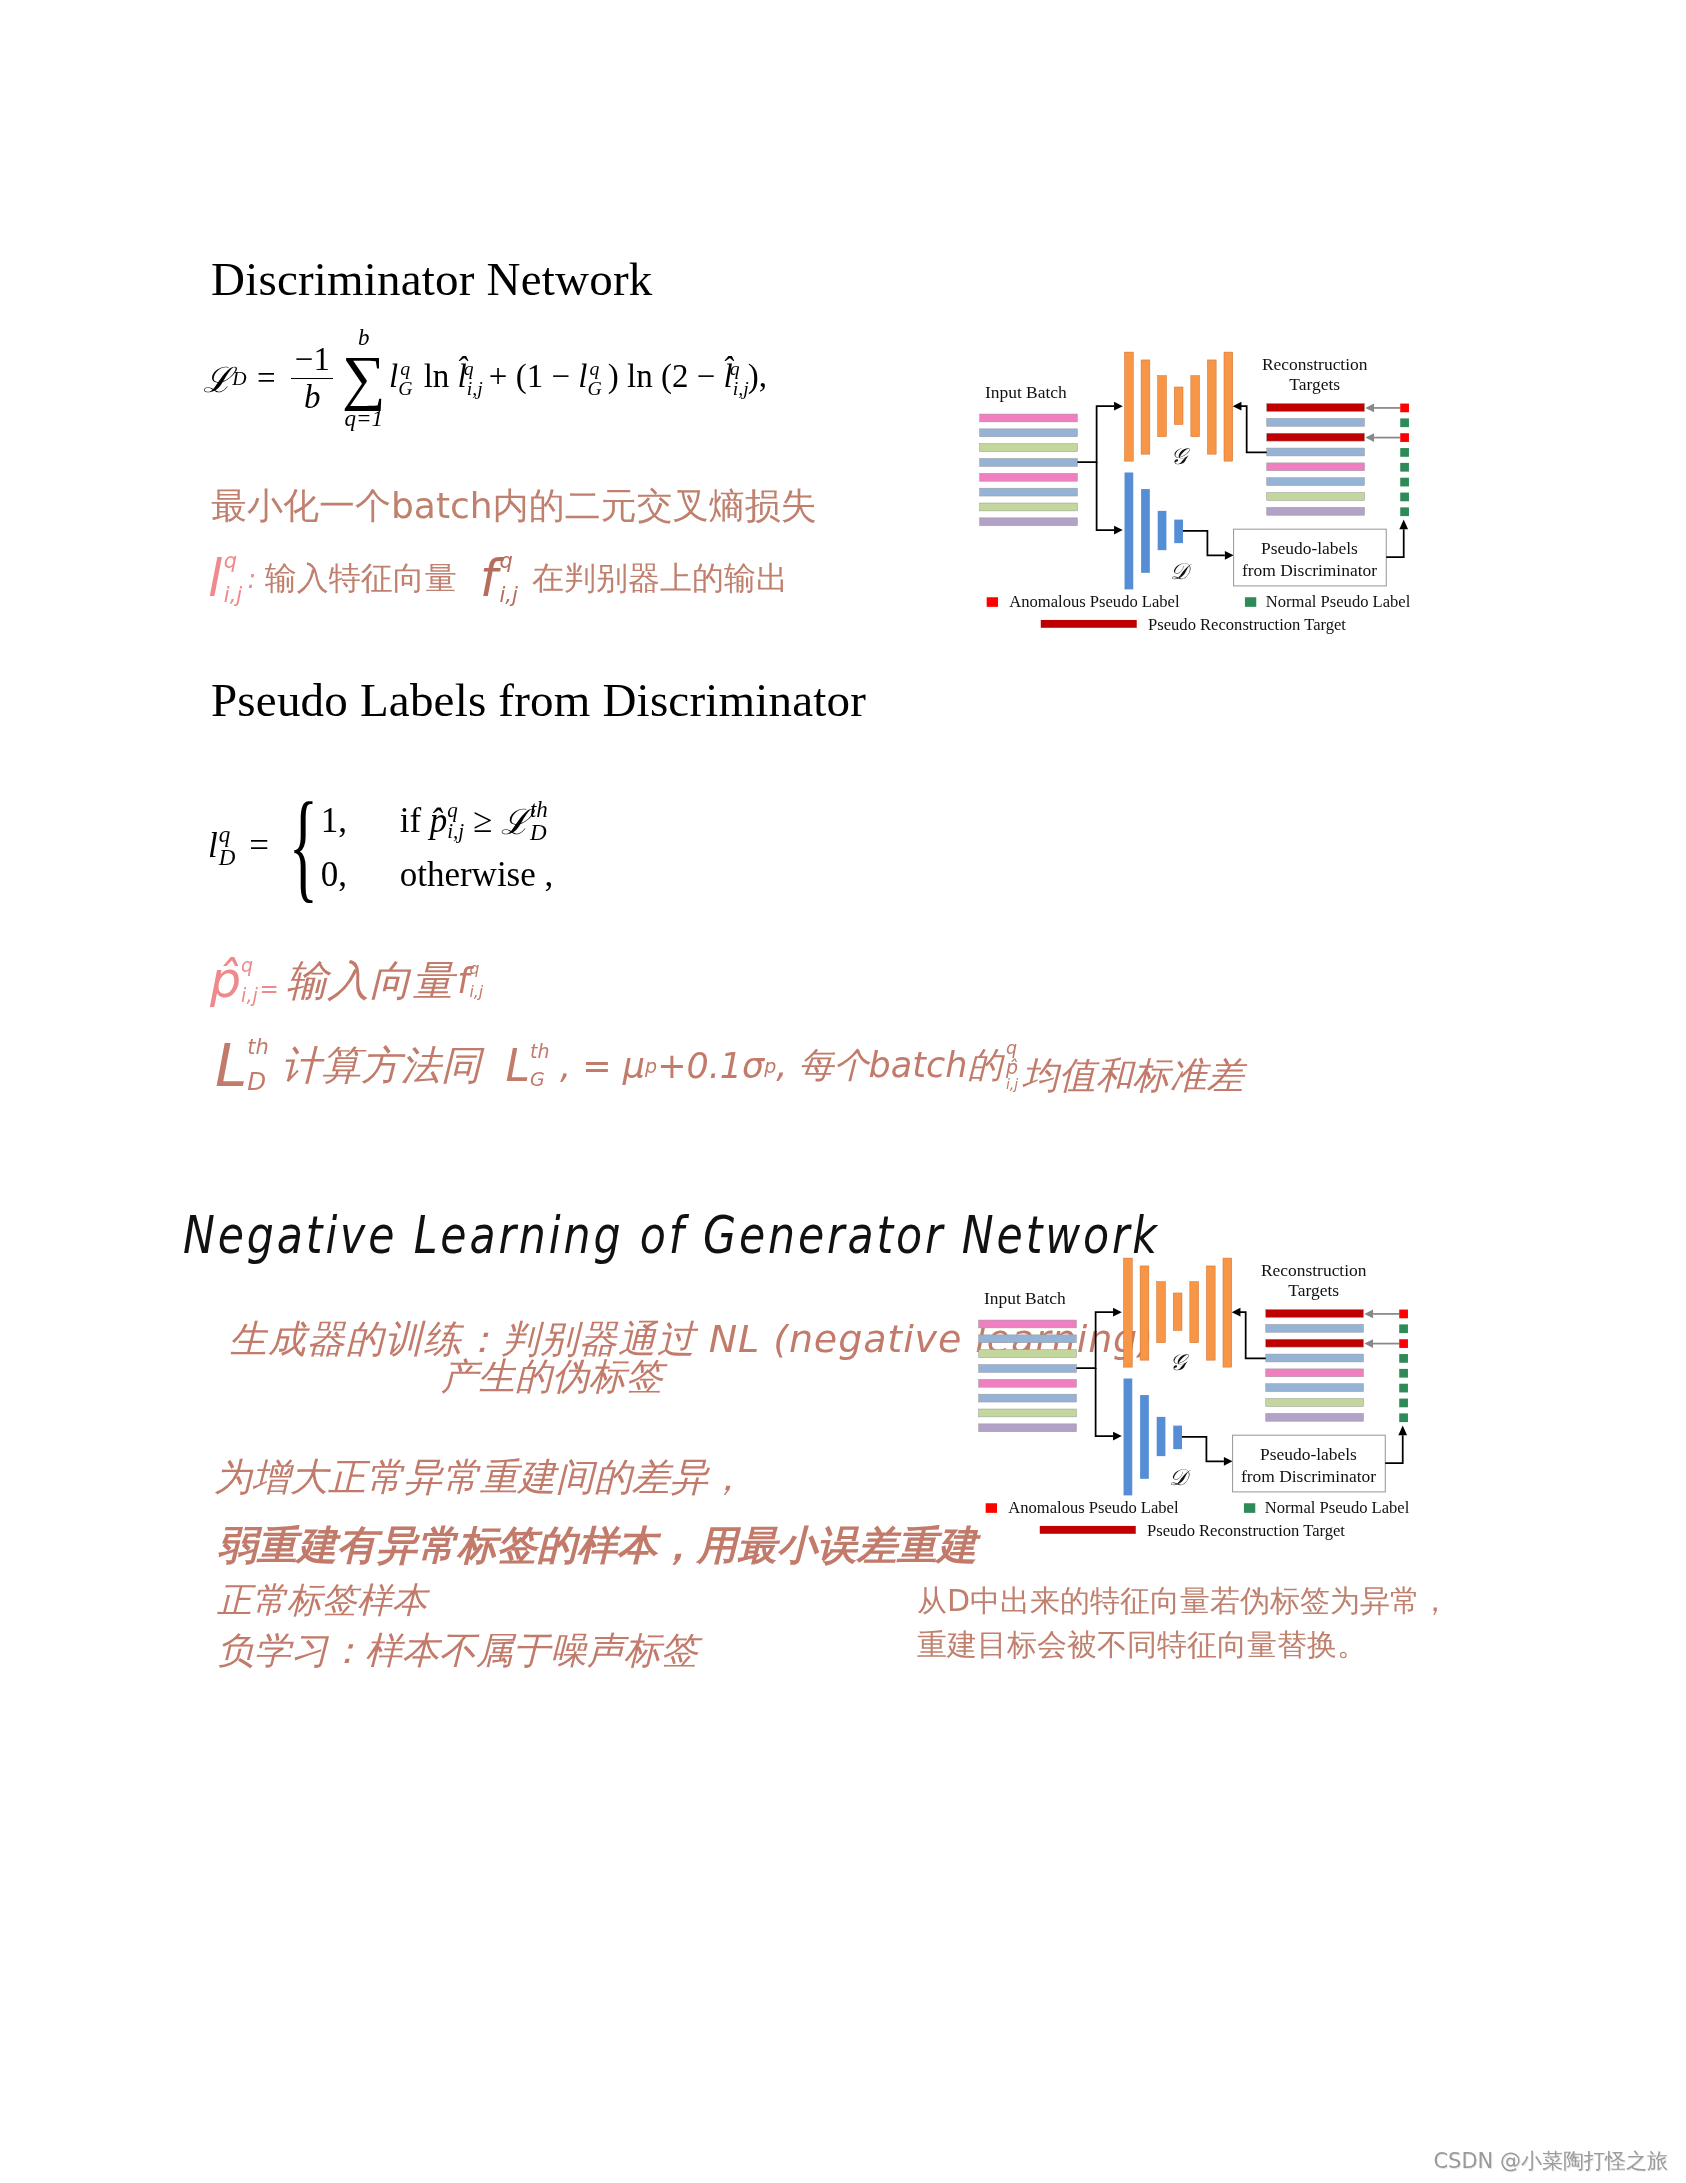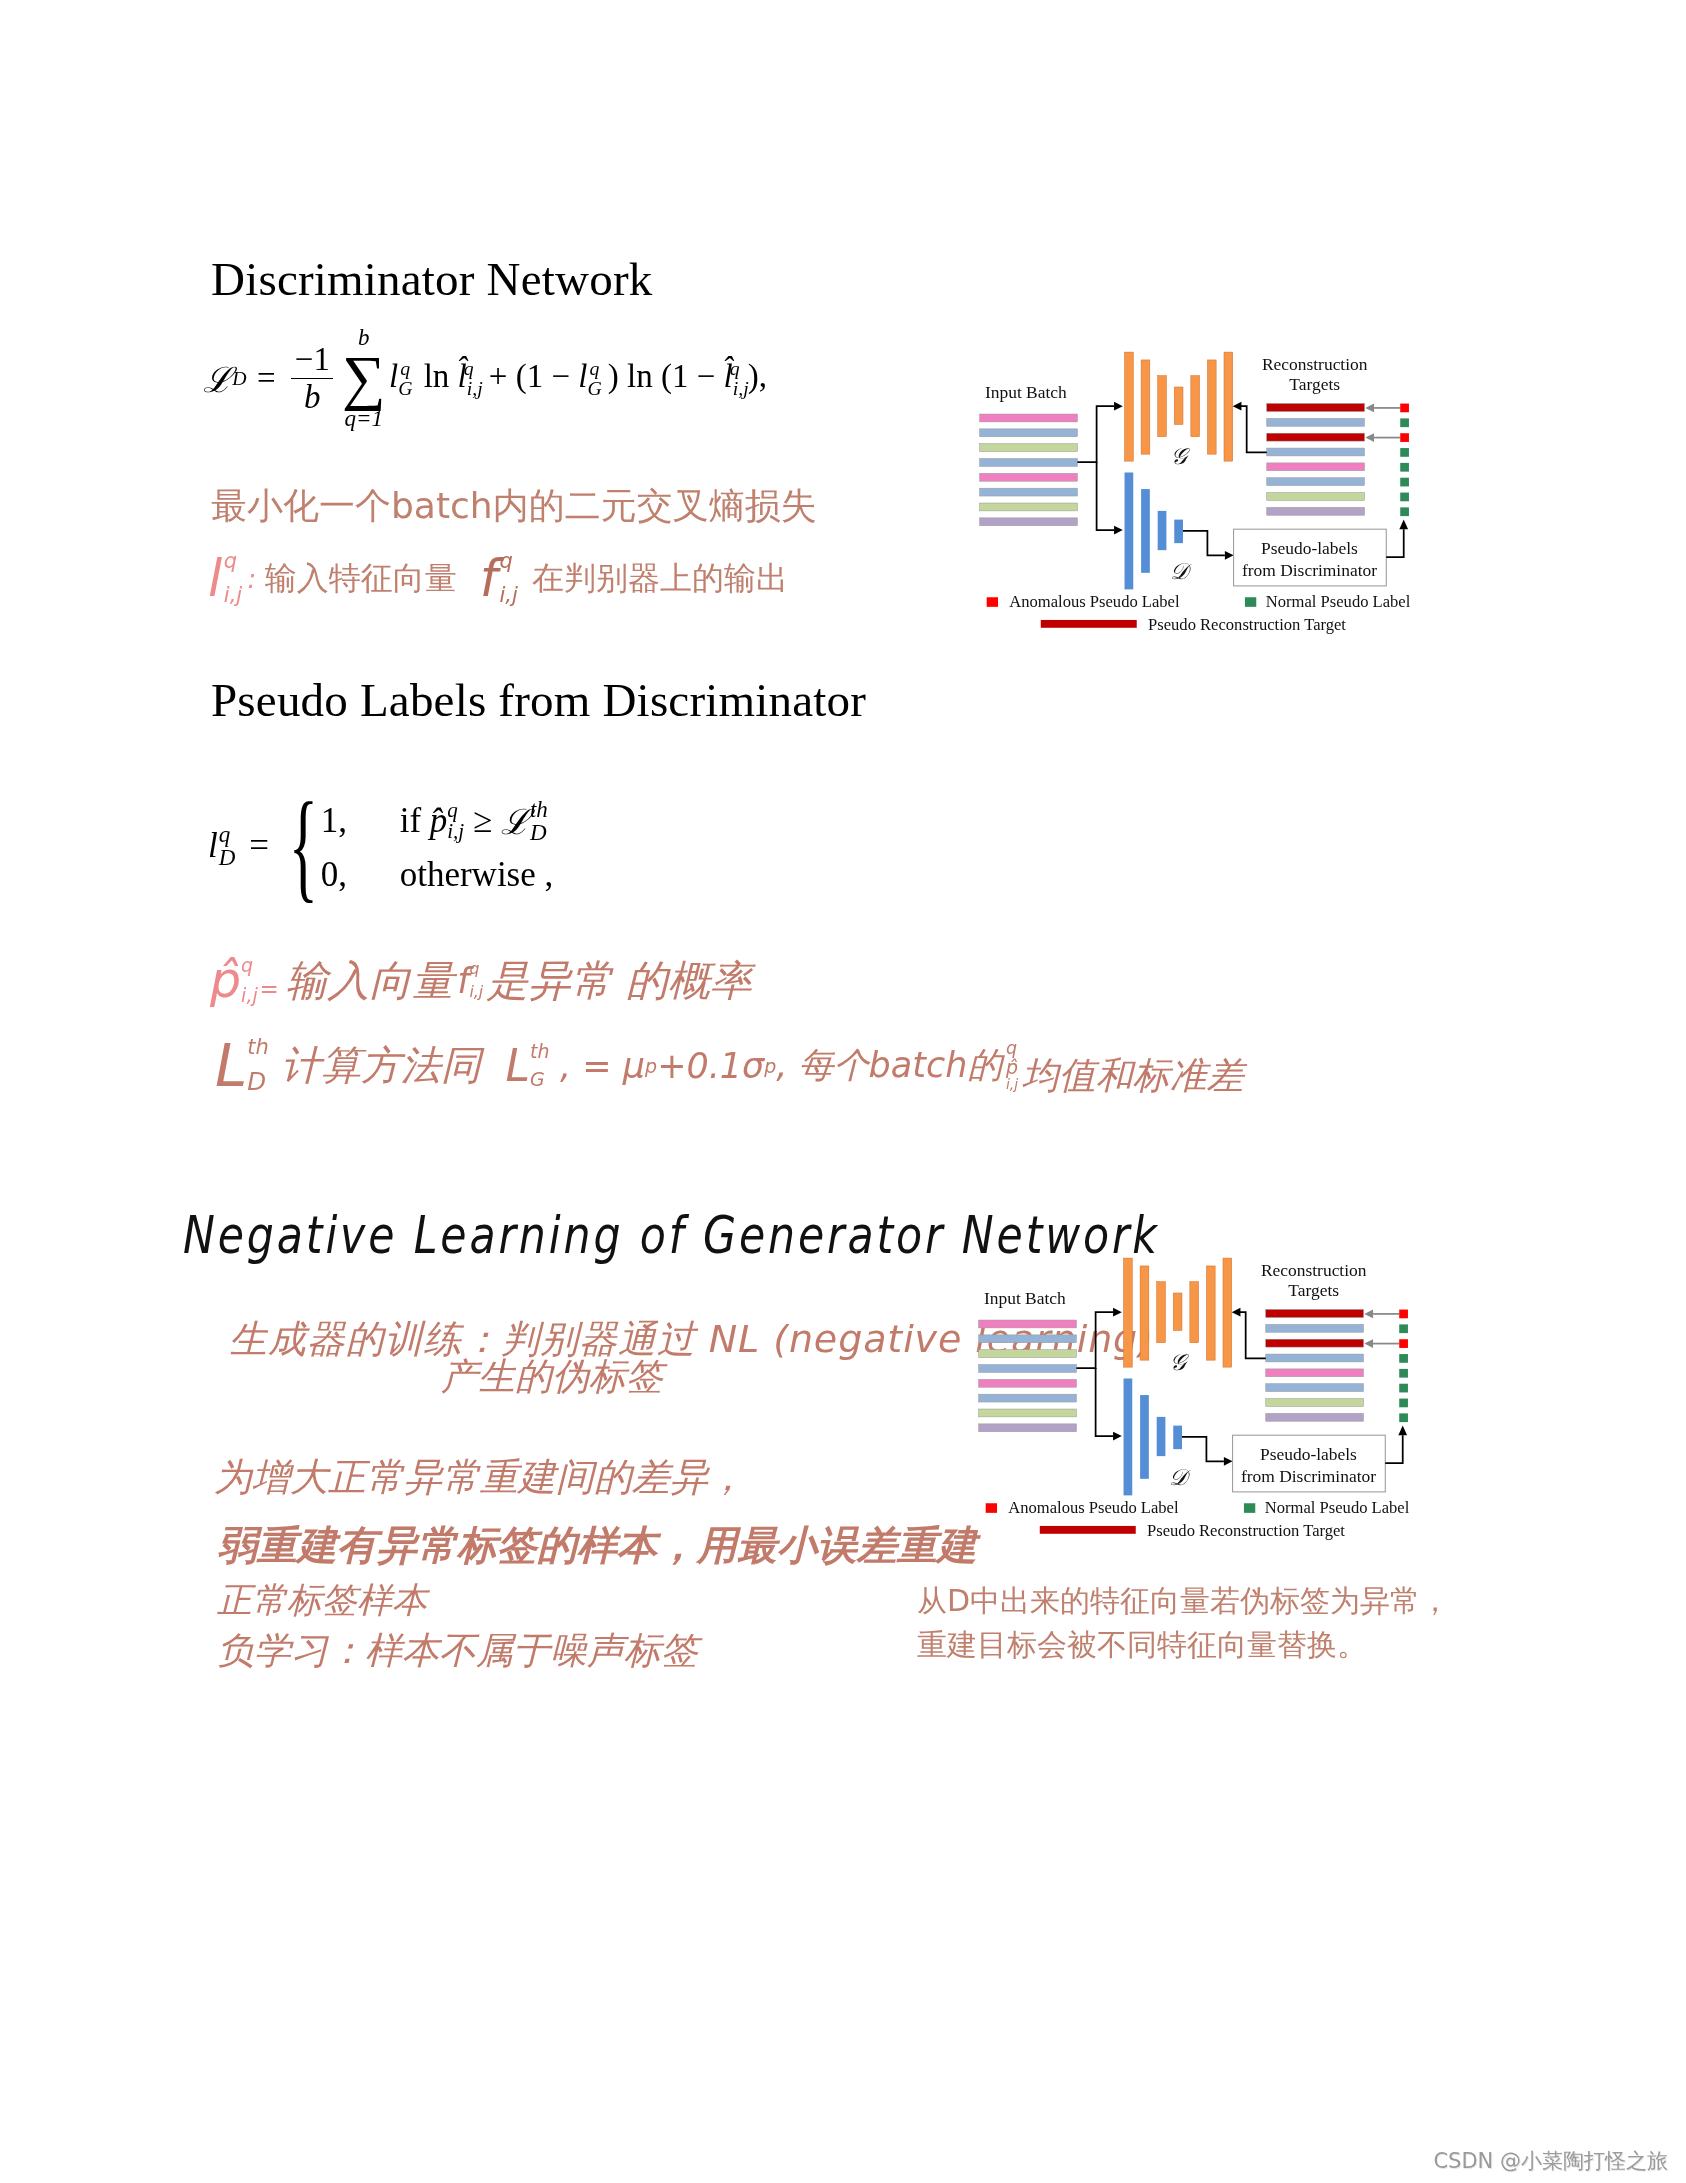--- a/index.html
+++ b/index.html
@@ -41,21 +41,21 @@
     <span class="top">b</span>
     <span class="sig">∑</span>
     <span class="bot">q=1</span>
   </span>
   <span>
     <i class="v">l</i><sub><i>G</i></sub><sup style="margin-left:-12.2px;"><i>q</i></sup>
     <span style="margin-left:5.2px;">ln</span>
     <i class="v">l̂</i><sub><i>i,j</i></sub><sup style="margin-left:-19px;"><i>q</i></sup>
     <span style="margin-left:7px;">+ (1 −</span>
     <i class="v">l</i><sub><i>G</i></sub><sup style="margin-left:-12.2px;"><i>q</i></sup>
-    <span>) ln (1 −</span>
+    <span>) ln (2 −</span>
     <i class="v">l̂</i><sub><i>i,j</i></sub><sup style="margin-left:-19px;"><i>q</i></sup>
     <span>),</span>
   </span>
 </div>
 
 <div class="abs note" style="left:211px; top:482px; font-size:36px;text-align:center;">最小化一个batch内的二元交叉熵损失</div>
 
 <div class="abs" style="left:208px; top:535px; height:87px; display:flex; align-items:center;">
   <span class="hand pink" style="font-size:51px;">l</span>
   <span style="display:inline-flex; flex-direction:column; line-height:1; margin-left:1.7px;">
@@ -203,21 +203,20 @@
     <span class="hand pink" style="font-size:19px;">q</span>
     <span class="hand pink" style="font-size:19px; margin-top:10.5px;">i,j</span>
   </span>
   <span class="hand pink" style="font-size:23px; margin:17.5px 7px 0 1.7px;">=</span>
   <span class="hand" style="font-size:42px;">输入向量</span>
   <span class="hand" style="font-size:35px; margin-left:3.5px;">f</span>
   <span style="display:inline-flex; flex-direction:column; line-height:1;">
     <span class="hand" style="font-size:15.7px;">q</span>
     <span class="hand" style="font-size:15.7px; margin-top:7px;">i,j</span>
   </span>
-  <span class="hand" style="font-size:42px; margin-left:3.5px;">是异常 的概率</span>
 </div>
 
 <div class="abs" style="left:215px; top:1024px; height:83px; display:flex; align-items:center;">
   <span class="hand" style="font-size:58px;">L</span>
   <span style="display:inline-flex; flex-direction:column; line-height:1;">
     <span class="hand" style="font-size:21px;">th</span>
     <span class="hand" style="font-size:24.5px; margin-top:12.2px;">D</span>
   </span>
   <span class="hand" style="font-size:40px; margin-left:12.2px;">计算方法同</span>
   <span class="hand" style="font-size:44px; margin-left:24.5px;">L</span>

